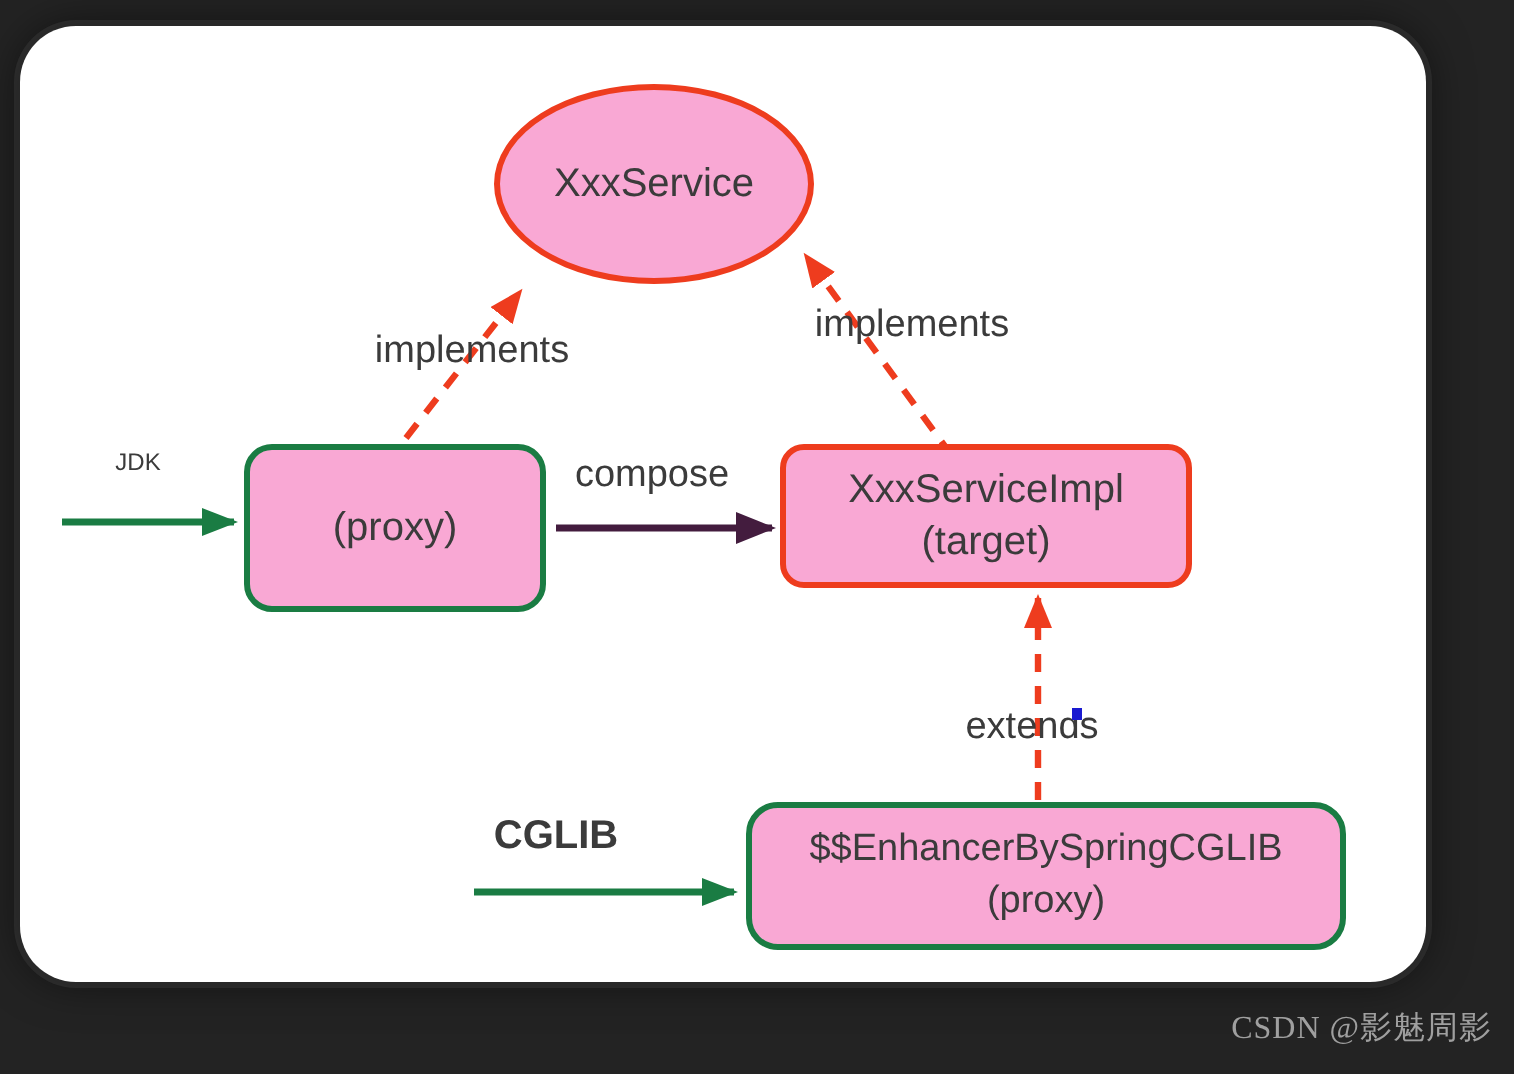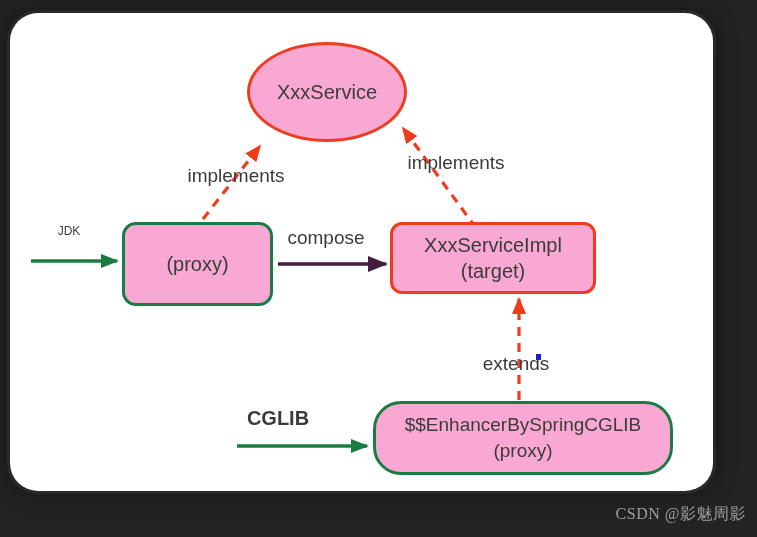--- a/index.html
+++ b/index.html
@@ -39,21 +39,21 @@
     background:#f9a8d4;color:var(--c-text,#3b3b3b);
     text-align:center;font-size:20px;line-height:26px;
   }
   .ellipse{
     left:247px;top:42px;width:160px;height:100px;
     border:3px solid var(--c-red,#ee3c1e);border-radius:50%;
   }
   .box{border-radius:14px;}
   .box-jdk-proxy{left:122px;top:222px;width:151px;height:84px;border:3px solid var(--c-green,#1a7c43);}
   .box-target{left:390px;top:222px;width:206px;height:72px;border:3px solid var(--c-red,#ee3c1e);border-radius:12px;}
-  .box-cglib{left:373px;top:401px;width:300px;height:74px;border:3px solid var(--c-green,#1a7c43);border-radius:28px;font-size:19px;}
+  .box-cglib{left:373px;top:401px;width:300px;height:74px;border:3px solid var(--c-green,#1a7c43);border-radius:16px;font-size:19px;}
 
   .edge-label{
     position:absolute;color:var(--c-text,#3b3b3b);
     font-size:19px;text-align:center;white-space:nowrap;
   }
   .lbl-implements-left{left:170px;top:165px;width:132px;}
   .lbl-implements-right{left:390px;top:152px;width:132px;}
   .lbl-compose{left:276px;top:227px;width:100px;}
   .lbl-extends{left:466px;top:340px;width:100px;margin-top:13px;}
   .lbl-jdk{left:36px;top:224px;width:66px;font-size:12px;}

